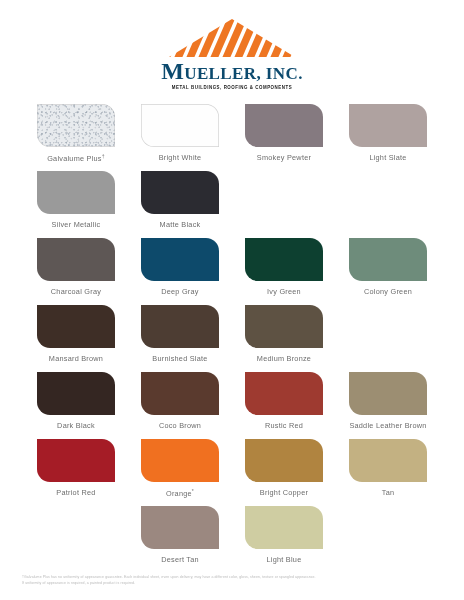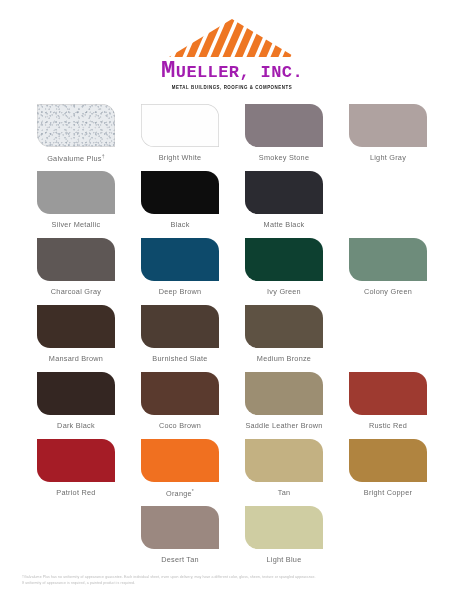--- a/index.html
+++ b/index.html
@@ -39,25 +39,25 @@
     height: 40px;
     display: block;
   }
   .logo-wordmark {
     margin-top: 1px;
     display: flex;
     flex-direction: column;
     align-items: center;
   }
   .logo-name {
-    font-family: Liberation Mono, monospace;
+    font-family: Liberation Serif, serif;
     font-weight: bold;
     font-size: 17px;
     letter-spacing: 0.4px;
-    color: #a21caf;
+    color: #0c4a6e;
     line-height: 1;
     white-space: nowrap;
   }
   .logo-name .cap {
     font-size: 24px;
   }
   .logo-tagline {
     margin-top: 2px;
     font-family: "Liberation Sans", sans-serif;
     font-weight: bold;
@@ -182,49 +182,45 @@
         <div class="cell">
           <div class="swatch textured outlined" title="Galvalume Plus" style="background: rgb(232, 235, 238);"></div>
           <div class="label">Galvalume Plus<sup>†</sup></div>
         </div>
         <div class="cell">
           <div class="swatch outlined" title="Bright White" style="background: rgb(254, 254, 254);"></div>
           <div class="label">Bright White</div>
         </div>
         <div class="cell">
           <div class="swatch" title="Smokey Pewter" style="background: rgb(133, 122, 128);"></div>
-          <div class="label">Smokey Stone</div>
+          <div class="label">Smokey Pewter</div>
         </div>
         <div class="cell">
           <div class="swatch" title="Light Gray" style="background: rgb(175, 162, 160);"></div>
-          <div class="label">Light Gray</div>
+          <div class="label">Light Slate</div>
         </div>
       </div>
       <div class="row">
         <div class="cell">
           <div class="swatch" title="Silver Metallic" style="background: rgb(154, 154, 154);"></div>
           <div class="label">Silver Metallic</div>
         </div>
         <div class="cell">
-          <div class="swatch" title="Black" style="background: rgb(13, 13, 13);"></div>
-          <div class="label">Black</div>
-        </div>
-        <div class="cell">
           <div class="swatch" title="Matte Black" style="background: rgb(43, 43, 49);"></div>
           <div class="label">Matte Black</div>
         </div>
       </div>
       <div class="row">
         <div class="cell">
           <div class="swatch" title="Charcoal Gray" style="background: rgb(94, 87, 85);"></div>
           <div class="label">Charcoal Gray</div>
         </div>
         <div class="cell">
           <div class="swatch" title="Deep Blue" style="background: rgb(13, 74, 107);"></div>
-          <div class="label">Deep Brown</div>
+          <div class="label">Deep Gray</div>
         </div>
         <div class="cell">
           <div class="swatch" title="Ivy Green" style="background: rgb(13, 64, 48);"></div>
           <div class="label">Ivy Green</div>
         </div>
         <div class="cell">
           <div class="swatch" title="Colony Green" style="background: rgb(110, 140, 123);"></div>
           <div class="label">Colony Green</div>
         </div>
       </div>
@@ -245,44 +241,44 @@
       <div class="row">
         <div class="cell">
           <div class="swatch" title="Dark Bronze" style="background: rgb(52, 38, 34);"></div>
           <div class="label">Dark Black</div>
         </div>
         <div class="cell">
           <div class="swatch" title="Coco Brown" style="background: rgb(90, 58, 46);"></div>
           <div class="label">Coco Brown</div>
         </div>
         <div class="cell">
+          <div class="swatch" title="Rustic Red" style="background: rgb(158, 58, 48);"></div>
+          <div class="label">Rustic Red</div>
+        </div>
+        <div class="cell">
           <div class="swatch" title="Saddle Leather Brown" style="background: rgb(156, 142, 114);"></div>
           <div class="label">Saddle Leather Brown</div>
         </div>
-        <div class="cell">
-          <div class="swatch" title="Rustic Red" style="background: rgb(158, 58, 48);"></div>
-          <div class="label">Rustic Red</div>
-        </div>
       </div>
       <div class="row">
         <div class="cell">
           <div class="swatch" title="Patriot Red" style="background: rgb(165, 28, 38);"></div>
           <div class="label">Patriot Red</div>
         </div>
         <div class="cell">
           <div class="swatch" title="Orange" style="background: rgb(240, 112, 32);"></div>
           <div class="label">Orange<sup>*</sup></div>
         </div>
         <div class="cell">
+          <div class="swatch" title="Bright Copper" style="background: rgb(176, 132, 64);"></div>
+          <div class="label">Bright Copper</div>
+        </div>
+        <div class="cell">
           <div class="swatch" title="Tan" style="background: rgb(195, 177, 130);"></div>
           <div class="label">Tan</div>
-        </div>
-        <div class="cell">
-          <div class="swatch" title="Bright Copper" style="background: rgb(176, 132, 64);"></div>
-          <div class="label">Bright Copper</div>
         </div>
       </div>
       <div class="row">
         <div class="cell empty">
           <div class="swatch" title="" style="background: rgb(255, 255, 255);"></div>
           <div class="label"></div>
         </div>
         <div class="cell">
           <div class="swatch" title="Desert Tan" style="background: rgb(155, 136, 128);"></div>
           <div class="label">Desert Tan</div>

